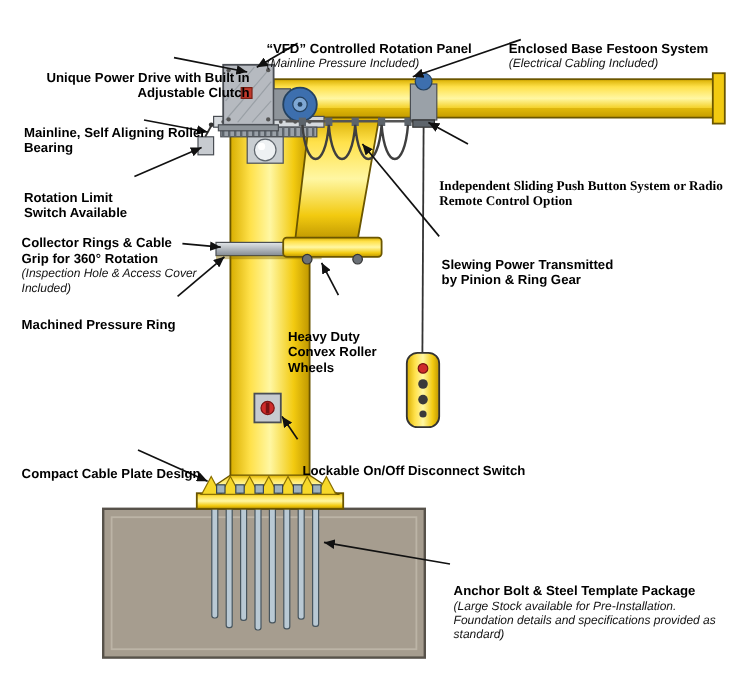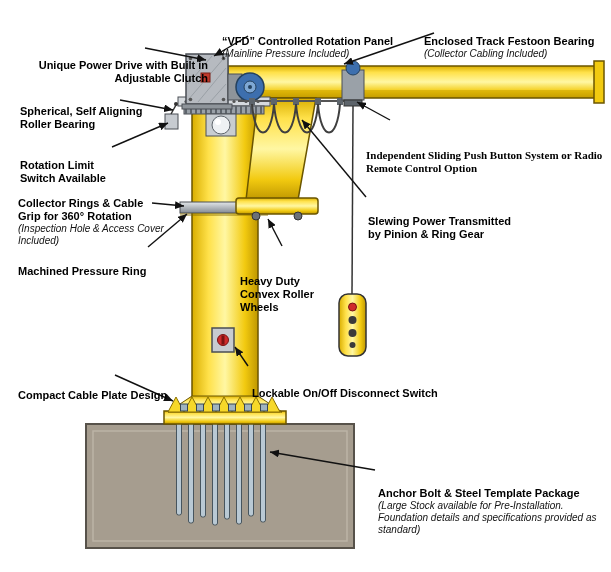--- a/index.html
+++ b/index.html
@@ -199,26 +199,26 @@
   <div class="label" style="left:18px;top:32px;width:190px;text-align:right;">
     <div class="t">Unique Power Drive with Built in Adjustable Clutch</div>
   </div>
 
   <div class="label" style="left:222px;top:8px;width:200px;">
     <div class="t">“VFD” Controlled Rotation Panel</div>
     <div class="n">(Mainline Pressure Included)</div>
   </div>
 
   <div class="label" style="left:424px;top:8px;width:185px;">
-    <div class="t">Enclosed Track Festoon Bearing</div>
-    <div class="n">(Collector Cabling Included)</div>
+    <div class="t">Enclosed Base Festoon System</div>
+    <div class="n">(Electrical Cabling Included)</div>
   </div>
 
   <div class="label" style="left:20px;top:78px;width:155px;">
-    <div class="t">Spherical, Self Aligning Roller Bearing</div>
+    <div class="t">Mainline, Self Aligning Roller Bearing</div>
   </div>
 
   <div class="label" style="left:20px;top:132px;width:110px;">
     <div class="t">Rotation Limit Switch Available</div>
   </div>
 
   <div class="label" style="left:18px;top:170px;width:150px;">
     <div class="t">Collector Rings &amp; Cable Grip for 360° Rotation</div>
     <div class="n">(Inspection Hole &amp; Access Cover Included)</div>
   </div>

